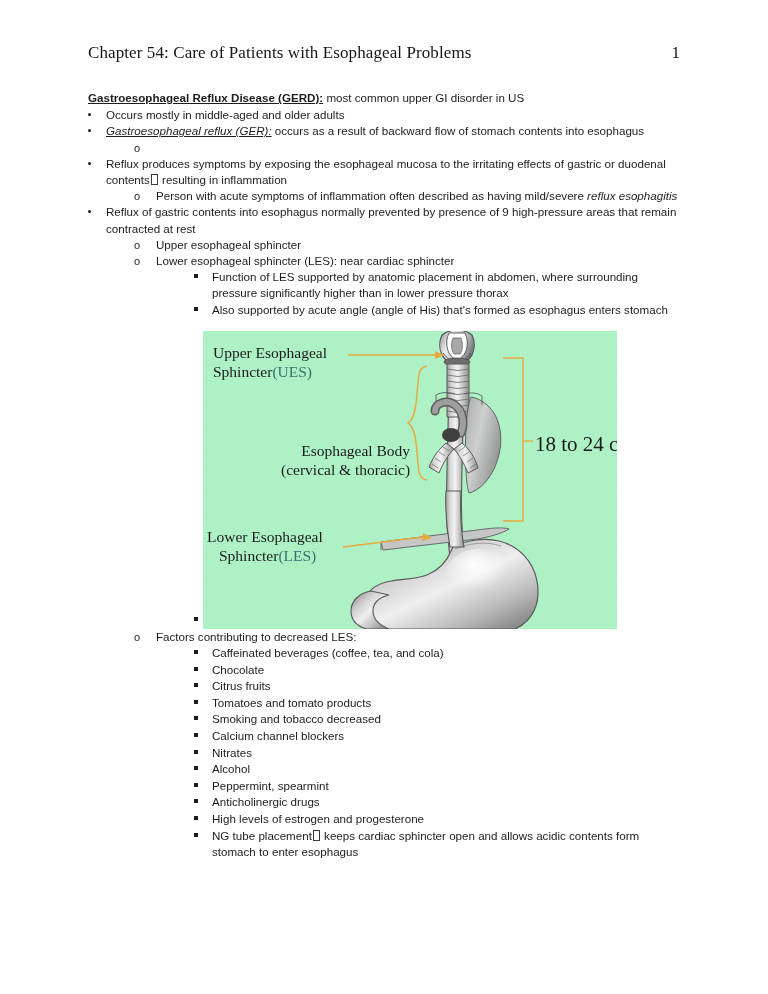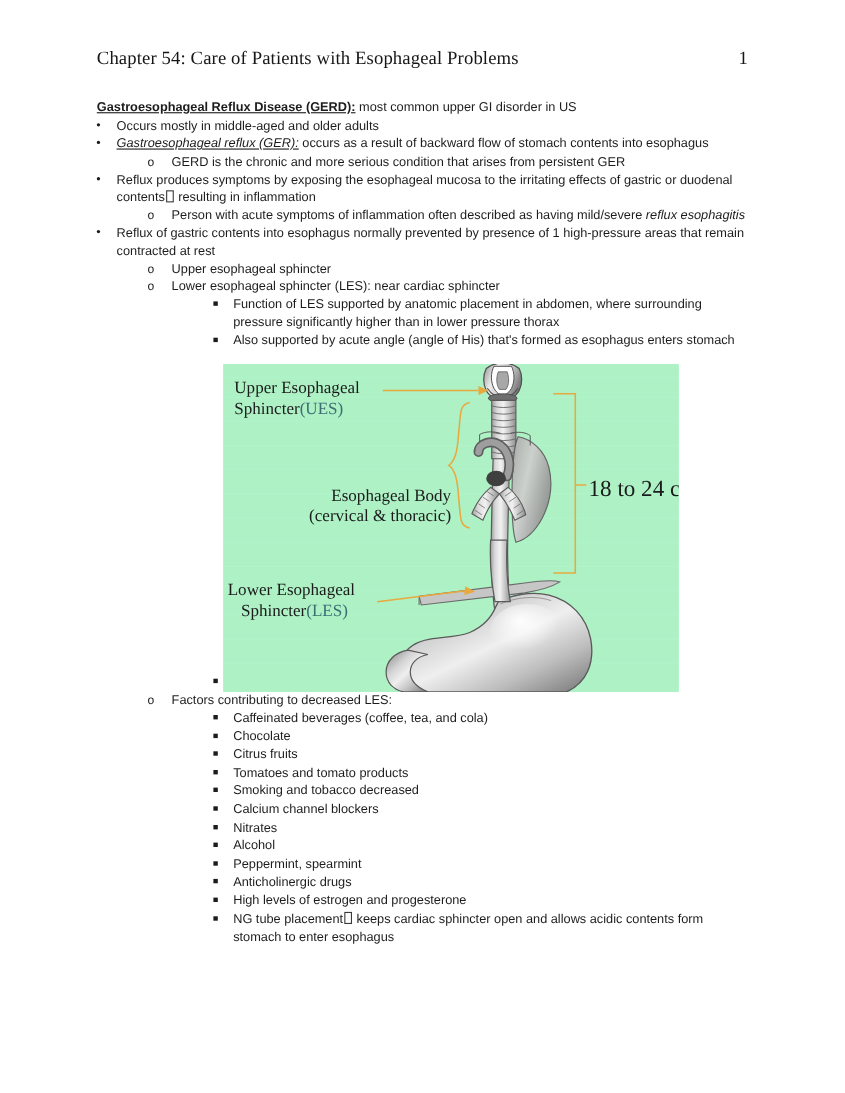--- a/index.html
+++ b/index.html
@@ -161,36 +161,35 @@
       <span class="tx">Occurs mostly in middle-aged and older adults</span>
     </div>
 
     <div class="row l1">
       <span class="mk"><span class="dot"></span></span>
       <span class="tx"><span class="it u">Gastroesophageal reflux (GER):</span><span> occurs as a result of backward flow of stomach contents into esophagus</span></span>
     </div>
 
     <div class="row l2">
       <span class="mk">o</span>
-      <span class="tx">GERD is the chronic and more serious condition that arises from persistent GER</span>
     </div>
 
     <div class="row l1">
       <span class="mk"><span class="dot"></span></span>
       <span class="tx"><span>Reflux produces symptoms by exposing the esophageal mucosa to the irritating effects of gastric or duodenal contents</span><span class="box-glyph"></span><span> resulting in inflammation</span></span>
     </div>
 
     <div class="row l2">
       <span class="mk">o</span>
       <span class="tx"><span>Person with acute symptoms of inflammation often described as having mild/severe </span><span class="it">reflux esophagitis</span></span>
     </div>
 
     <div class="row l1">
       <span class="mk"><span class="dot"></span></span>
-      <span class="tx">Reflux of gastric contents into esophagus normally prevented by presence of 1 high-pressure areas that remain contracted at rest</span>
+      <span class="tx">Reflux of gastric contents into esophagus normally prevented by presence of 9 high-pressure areas that remain contracted at rest</span>
     </div>
 
     <div class="row l2">
       <span class="mk">o</span>
       <span class="tx">Upper esophageal sphincter</span>
     </div>
 
     <div class="row l2">
       <span class="mk">o</span>
       <span class="tx">Lower esophageal sphincter (LES): near cardiac sphincter</span>

